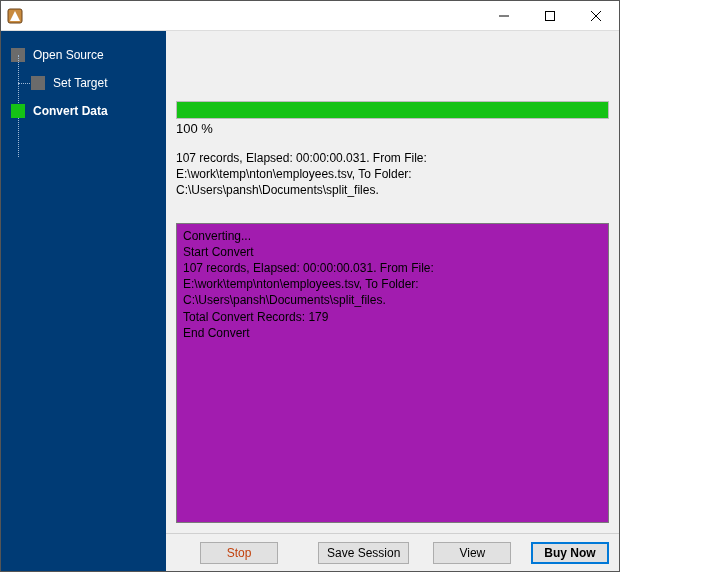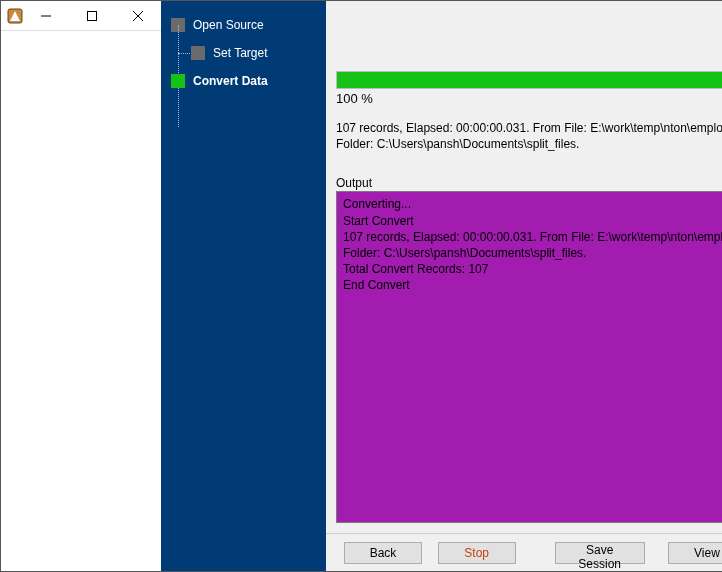--- a/index.html
+++ b/index.html
@@ -4,25 +4,25 @@
 <style>
   * { box-sizing: border-box; }
   body {
     margin: 0;
     font-family: "Segoe UI", Tahoma, sans-serif;
     font-size: 12px;
     background: #fff;
     color: #000;
   }
   .window {
-    width: 722px;
+    width: 620px;
     height: 572px;
     border: 1px solid #555;
     display: flex;
-    flex-direction: row;
+    flex-direction: column;
     position: relative;
     background: #fff;
   }
   .titlebar {
     height: 30px;
     display: flex;
     align-items: center;
     justify-content: space-between;
     background: #fff;
     border-bottom: 1px solid #ddd;
@@ -236,32 +236,30 @@
       <div class="content">
         <div class="topgap"></div>
 
         <div class="progress-track">
           <div class="progress-fill"></div>
         </div>
         <div class="progress-label">100 %</div>
 
         <div class="status-text">107 records,   Elapsed: 00:00:00.031.    From File: E:\work\temp\nton\employees.tsv,    To Folder: C:\Users\pansh\Documents\split_files.</div>
 
-        <div class="output-label">Output</div>
         <div class="output-box">
           <div>Converting...</div>
           <div>Start Convert</div>
           <div>107 records,   Elapsed: 00:00:00.031.    From File: E:\work\temp\nton\employees.tsv,    To Folder: C:\Users\pansh\Documents\split_files.</div>
-          <div>Total Convert Records: 107</div>
+          <div>Total Convert Records: 179</div>
           <div>End Convert</div>
         </div>
       </div>
 
       <div class="btnbar">
-        <button class="win">Back</button>
         <div class="spacer-sm"></div>
         <button class="win" disabled="">Stop</button>
         <div class="spacer-mid"></div>
         <div class="spacer-sm"></div>
         <button class="win" style="min-width:88px">Save Session</button>
         <div class="spacer-mid"></div>
         <button class="win">View</button>
         <div class="spacer-flex"></div>
         <button class="win primary">Buy Now</button>
       </div>

